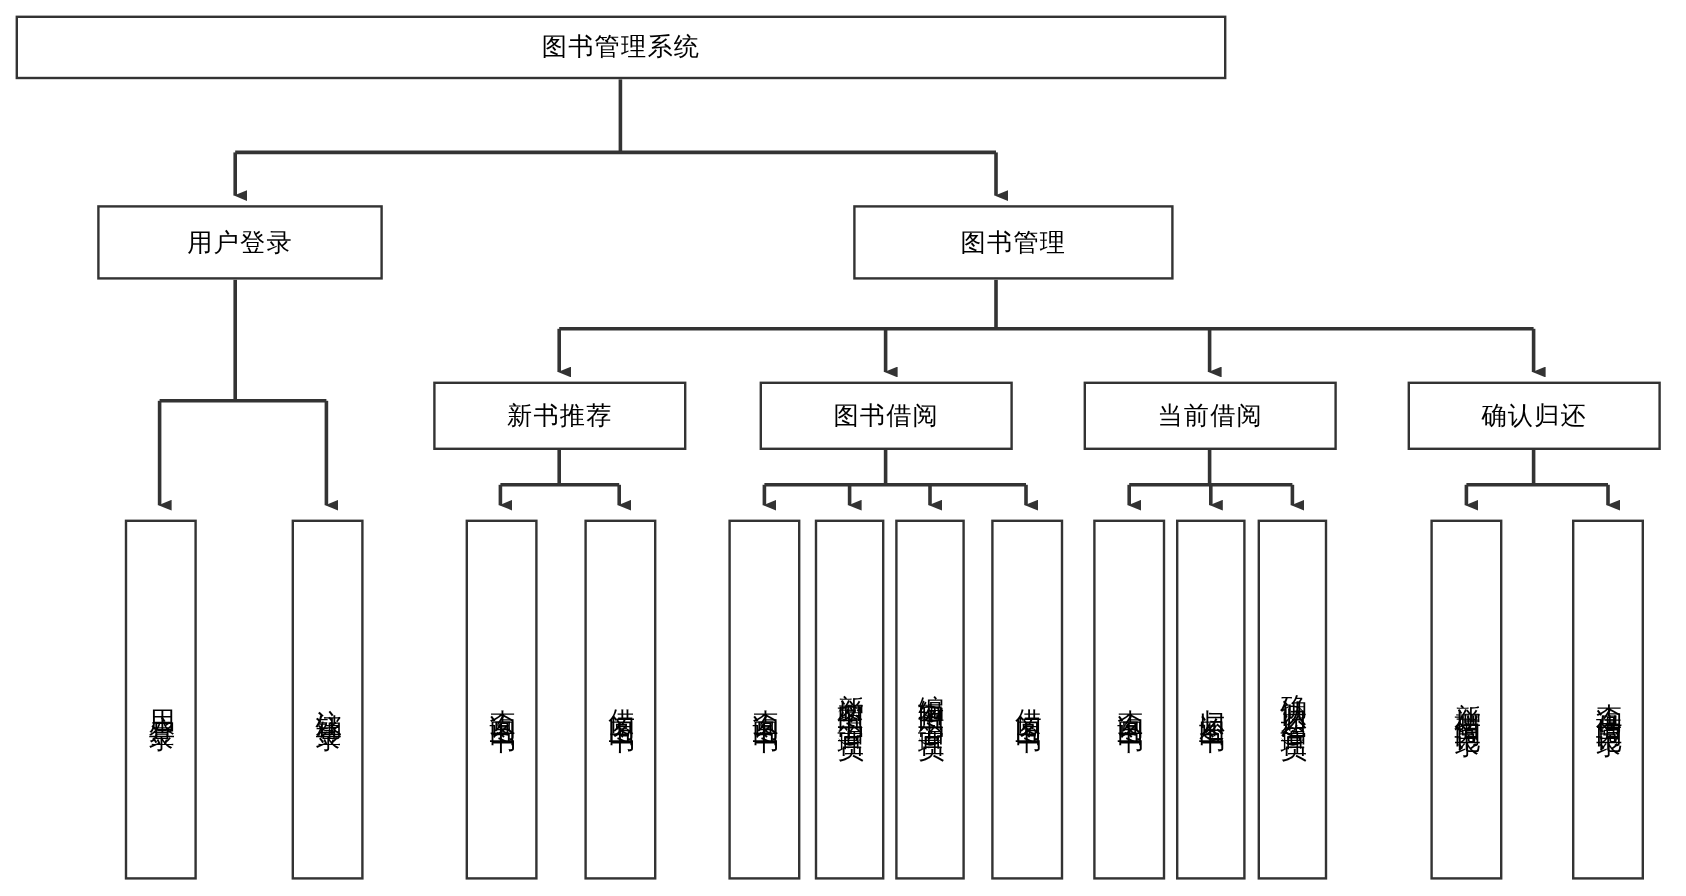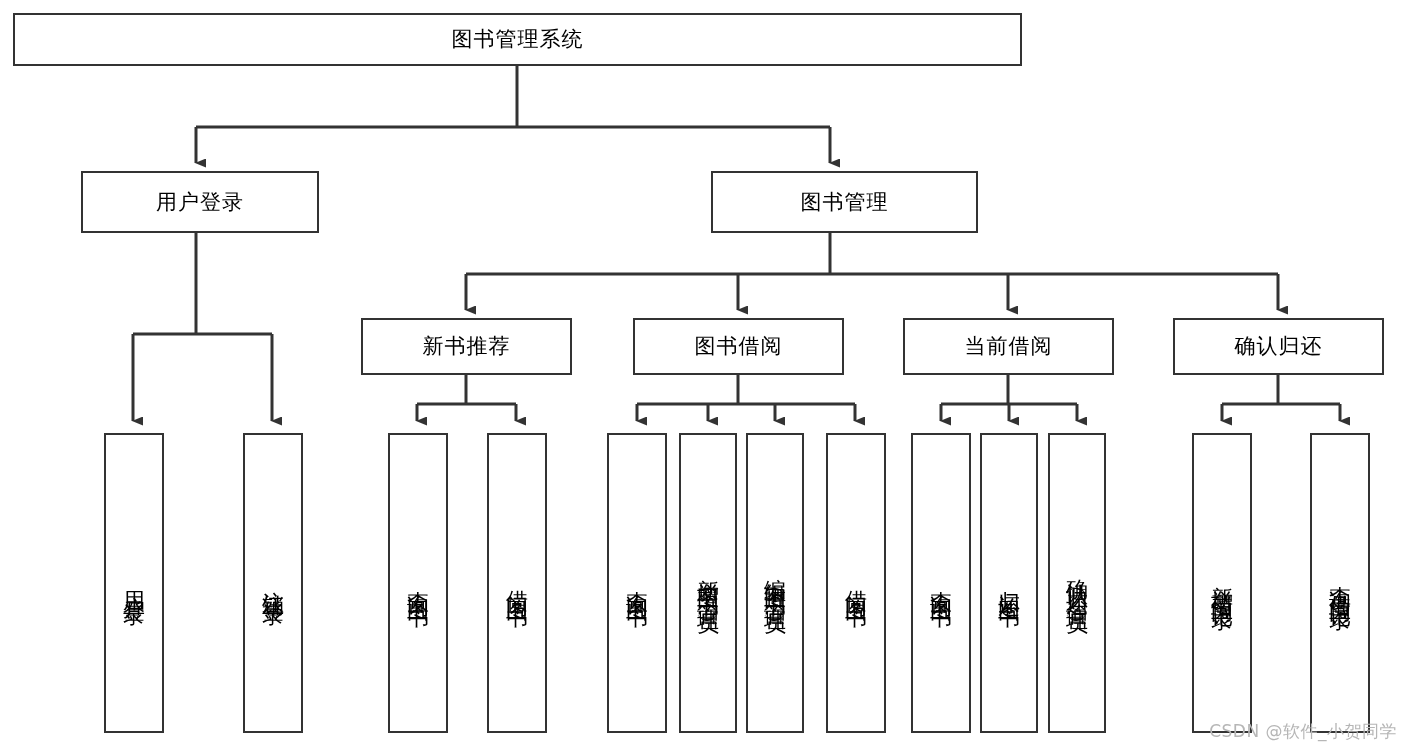--- a/index.html
+++ b/index.html
@@ -190,15 +190,14 @@
     <span class="node-label">确认归还（管理员）</span>
   </div>
 
   <div class="node vertical" style="left:1192px; top:433px; width:60px; height:300px;">
     <span class="node-label">新增借阅记录</span>
   </div>
   <div class="node vertical" style="left:1310px; top:433px; width:60px; height:300px;">
     <span class="node-label">查询借阅记录</span>
   </div>
 
-  <div id="watermark">CSDN @软件_小贺同学</div>
 
 </div>
 
 </body></html>

